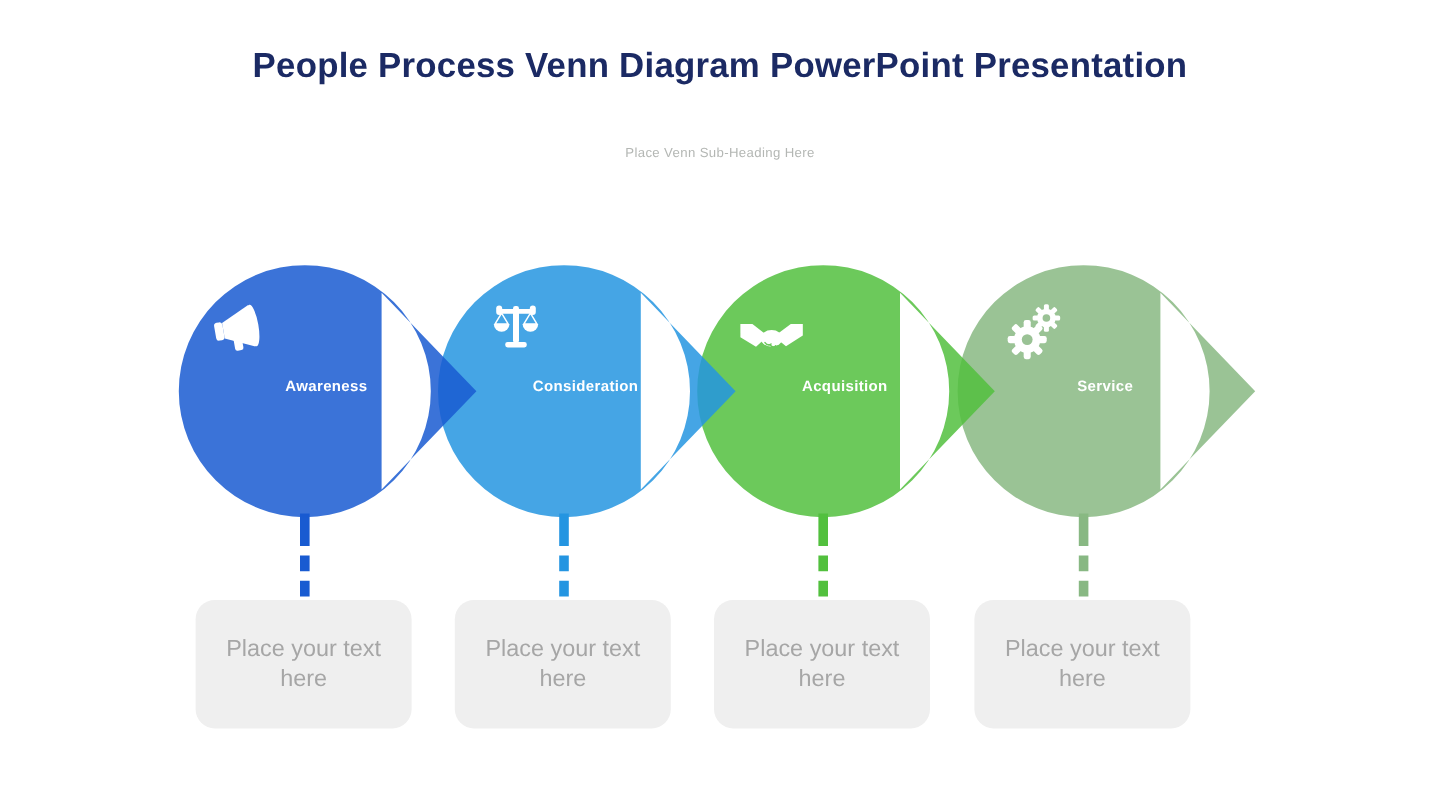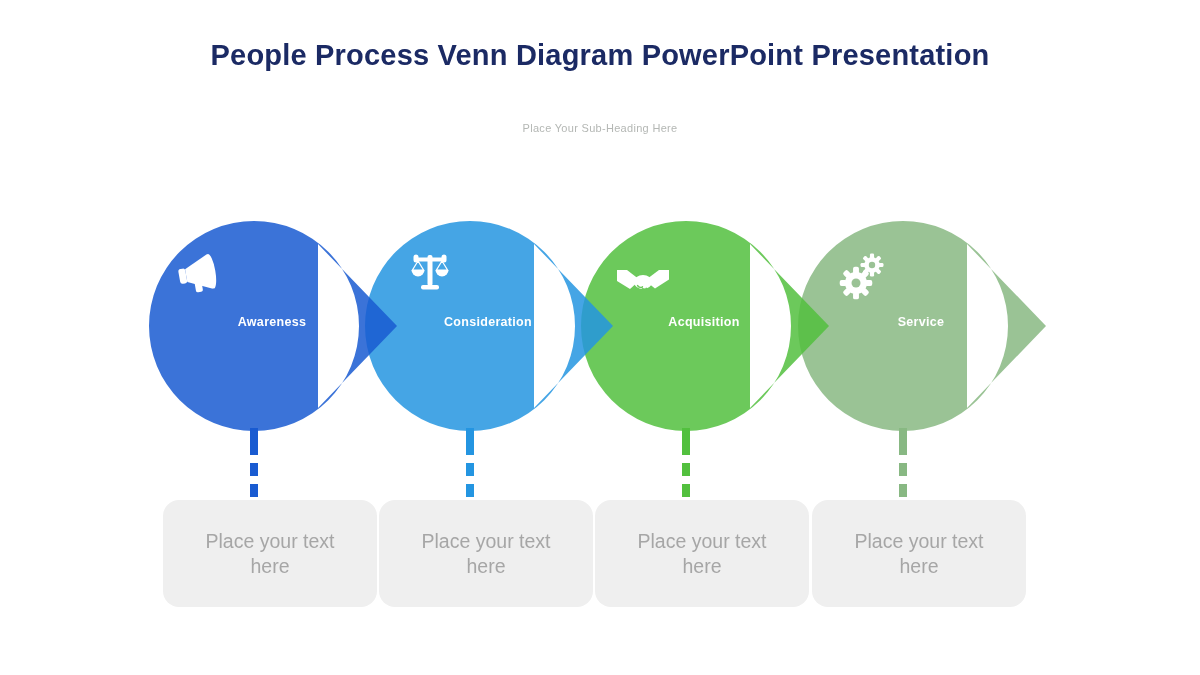--- a/index.html
+++ b/index.html
@@ -5,32 +5,32 @@
   html,body{margin:0;padding:0;background:#fff;}
   .slide{position:relative;width:1200px;height:675px;background:#ffffff;overflow:hidden;
          font-family:"Liberation Sans",sans-serif;}
   .title{position:absolute;top:39px;left:0;width:100%;text-align:center;
          font-size:29px;font-weight:700;letter-spacing:.2px;}
   .subtitle{position:absolute;top:122px;left:0;width:100%;text-align:center;
          font-size:11px;letter-spacing:.3px;}
   .diagram{position:absolute;left:0;top:0;width:1200px;height:675px;}
   .diagram text{font-family:"Liberation Sans",sans-serif;font-size:12.5px;font-weight:700;
          fill:#ffffff;letter-spacing:.3px;}
-  .box{position:absolute;top:500px;width:214px;height:107px;border-radius:16px;
+  .box{position:absolute;top:500px;width:180px;height:107px;border-radius:16px;
        display:flex;align-items:center;justify-content:center;text-align:center;
        font-size:19.5px;line-height:25px;}
   .box span{display:block;width:130px;}
   .box1{left:163px}.box2{left:379px}.box3{left:595px}.box4{left:812px}
 </style>
 </head>
 <body>
 
 <div class="slide">
   <div class="title" style="color: rgb(27, 42, 100);">People Process Venn Diagram PowerPoint Presentation</div>
-  <div class="subtitle" style="color: rgb(180, 183, 180);">Place Your Sub-Heading Here</div>
+  <div class="subtitle" style="color: rgb(180, 183, 180);">Place Venn Sub-Heading Here</div>
 
   <svg class="diagram" viewBox="0 0 1200 675" xmlns="http://www.w3.org/2000/svg">
       <line x1="254" y1="428" x2="254" y2="514" stroke="#195BD1" stroke-width="8" stroke-dasharray="27 8 13 8 13 8 8 400"></line>
       <line x1="470" y1="428" x2="470" y2="514" stroke="#2495E1" stroke-width="8" stroke-dasharray="27 8 13 8 13 8 8 400"></line>
       <line x1="686" y1="428" x2="686" y2="514" stroke="#52C03E" stroke-width="8" stroke-dasharray="27 8 13 8 13 8 8 400"></line>
       <line x1="903" y1="428" x2="903" y2="514" stroke="#88B883" stroke-width="8" stroke-dasharray="27 8 13 8 13 8 8 400"></line>
       <path d="M 798 326 a 105 105 0 1 0 210 0 a 105 105 0 1 0 -210 0 Z M 967 244 L 1046 326 L 967 408 Z" fill="#88B883" fill-opacity="0.85"></path>
       <path d="M 581 326 a 105 105 0 1 0 210 0 a 105 105 0 1 0 -210 0 Z M 750 244 L 829 326 L 750 408 Z" fill="#52C03E" fill-opacity="0.85"></path>
       <path d="M 365 326 a 105 105 0 1 0 210 0 a 105 105 0 1 0 -210 0 Z M 534 244 L 613 326 L 534 408 Z" fill="#2495E1" fill-opacity="0.85"></path>
       <path d="M 149 326 a 105 105 0 1 0 210 0 a 105 105 0 1 0 -210 0 Z M 318 244 L 397 326 L 318 408 Z" fill="#195BD1" fill-opacity="0.85"></path>

